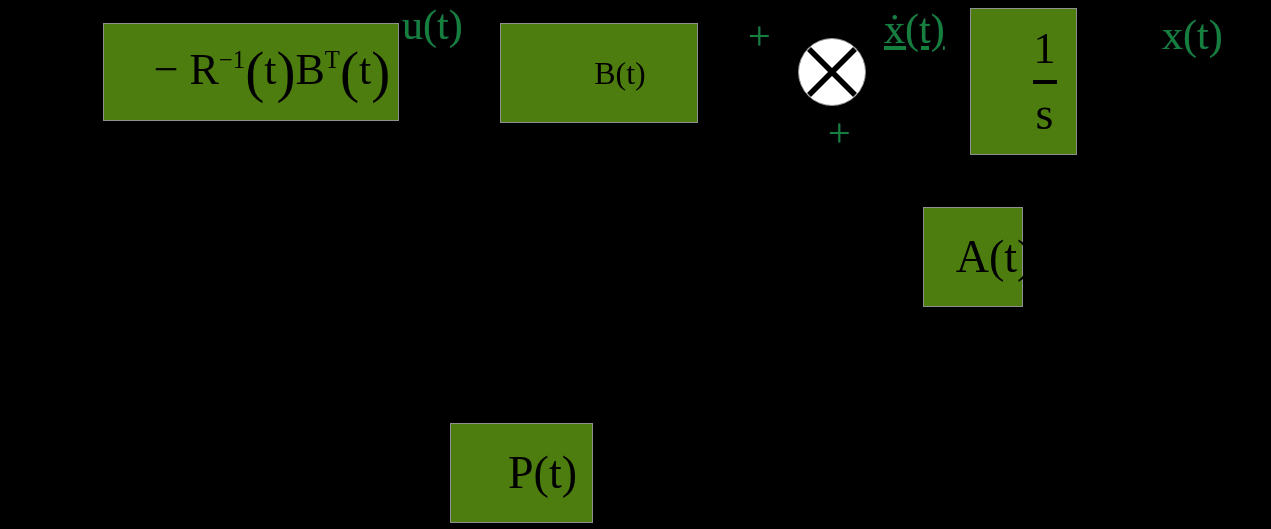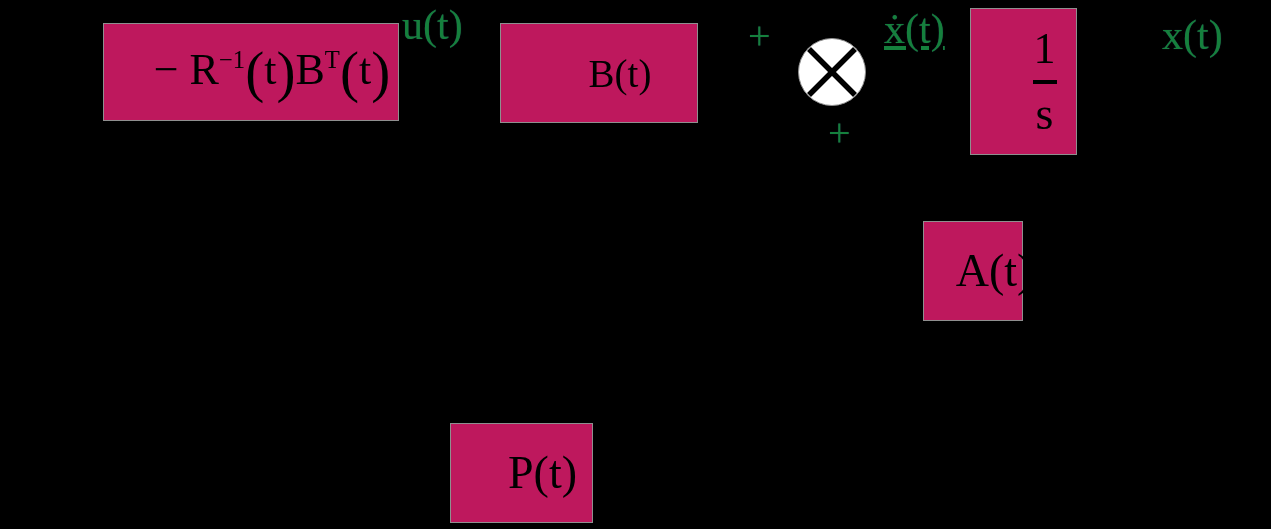--- a/index.html
+++ b/index.html
@@ -11,35 +11,35 @@
     position: relative;
     width: 1271px;
     height: 529px;
     background: #000;
     overflow: hidden;
     font-family: "Liberation Serif", "DejaVu Serif", serif;
     color: #000;
   }
   .block {
     position: absolute;
-    background: #be185d;
+    background: #4d7c0f;
     border: 1px solid #8f8f8f;
     box-sizing: border-box;
     display: flex;
     align-items: center;
     justify-content: center;
     color: #000;
     line-height: 1;
     white-space: nowrap;
     padding-left: 42px;
   }
   #gain-block { left: 103px; top: 23px;  width: 296px; height: 98px;  font-size: 44px; }
-  #b-block    { left: 500px; top: 23px;  width: 198px; height: 100px; font-size: 39px; }
+  #b-block    { left: 500px; top: 23px;  width: 198px; height: 100px; font-size: 32px; }
   #integrator-block { left: 970px; top: 8px; width: 107px; height: 147px; font-size: 44px; flex-direction: column; }
-  #a-block    { left: 923px; top: 221px; width: 100px; height: 100px; font-size: 46px; }
+  #a-block    { left: 923px; top: 207px; width: 100px; height: 100px; font-size: 46px; }
   #p-block    { left: 450px; top: 423px; width: 143px; height: 100px; font-size: 46px; text-align: center; }
 
   .formula span, .formula sup { display: inline; }
   .big-paren {
     font-size: 1.3em;
     vertical-align: -0.12em;
   }
   .formula sup {
     font-size: 0.56em;
     vertical-align: 16px;

